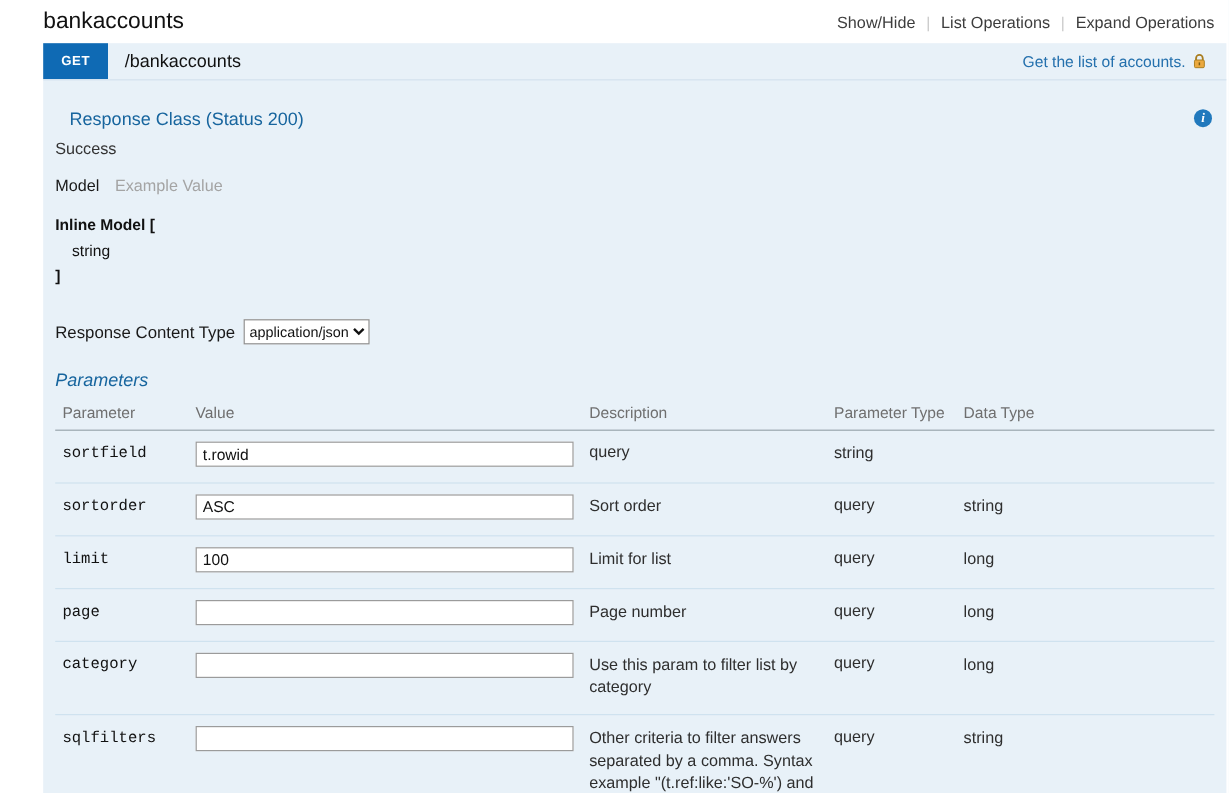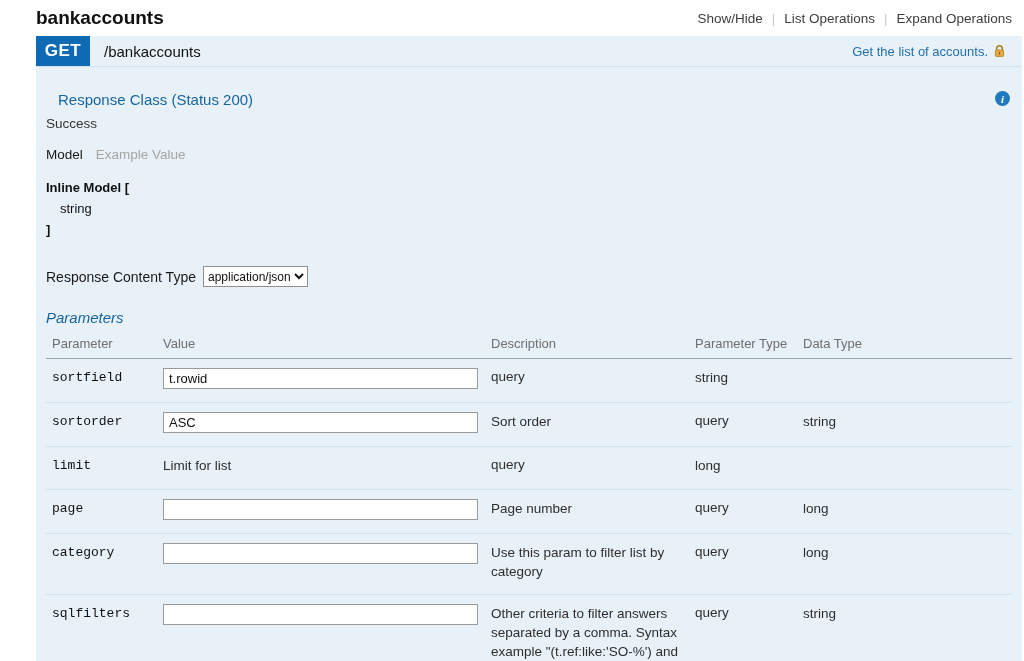--- a/index.html
+++ b/index.html
@@ -10,34 +10,34 @@
     font-family: "Liberation Sans", sans-serif;
     color: #222;
   }
 
   
   .topbar {
     height: 36px;
     display: flex; align-items: center; justify-content: space-between;
     padding: 0 12px 0 36px;
   }
-  .page-title { font-size: 19px; font-weight: bold; color: #111; margin: 0; }
+  .page-title { font-size: 19px; font-weight: normal; color: #111; margin: 0; }
   .top-links { display: flex; align-items: center; gap: 9px; font-size: 13.5px; color: #3d3d3d; }
   .top-links a { color: #3d3d3d; text-decoration: none; cursor: pointer; }
   .sep { color: #c9c9c9; font-size: 13px; }
 
   
   .endpoint { margin: 0 2px 0 36px; }
   .endpoint-bar {
     height: 30px; background: #e8f1f8;
     display: flex; align-items: center;
   }
   .method-badge {
     width: 54px; height: 30px; background: #0f6ab4; color: #fff;
-    font-size: 17px; font-weight: bold; letter-spacing: 0.5px;
+    font-size: 11px; font-weight: bold; letter-spacing: 0.5px;
     display: flex; align-items: center; justify-content: center;
     cursor: pointer;
   }
   .endpoint-path { margin-left: 14px; font-size: 15px; color: #111; cursor: pointer; }
   .summary-wrap { margin-left: auto; display: flex; align-items: center; gap: 5px; padding-right: 16px; }
   .summary-link { font-size: 13px; color: #2470ad; text-decoration: none; cursor: pointer; }
 
   .endpoint-content {
     position: relative;
     height: 595px; overflow: hidden;
@@ -174,20 +174,21 @@
       <div class="p-row">
         <div class="p-name cell-first">sortorder</div>
         <div class="p-value"><input value="ASC" style=""></div>
         <div class="p-desc">Sort order</div>
         <div class="p-ptype">query</div>
         <div class="p-dtype">string</div>
       </div>
 
       <div class="p-row">
         <div class="p-name cell-first">limit</div>
+        <div class="p-value"><input value="100" style=""></div>
         <div class="p-desc">Limit for list</div>
         <div class="p-ptype">query</div>
         <div class="p-dtype">long</div>
       </div>
 
       <div class="p-row">
         <div class="p-name cell-first">page</div>
         <div class="p-value"><input value="" style=""></div>
         <div class="p-desc">Page number</div>
         <div class="p-ptype">query</div>

